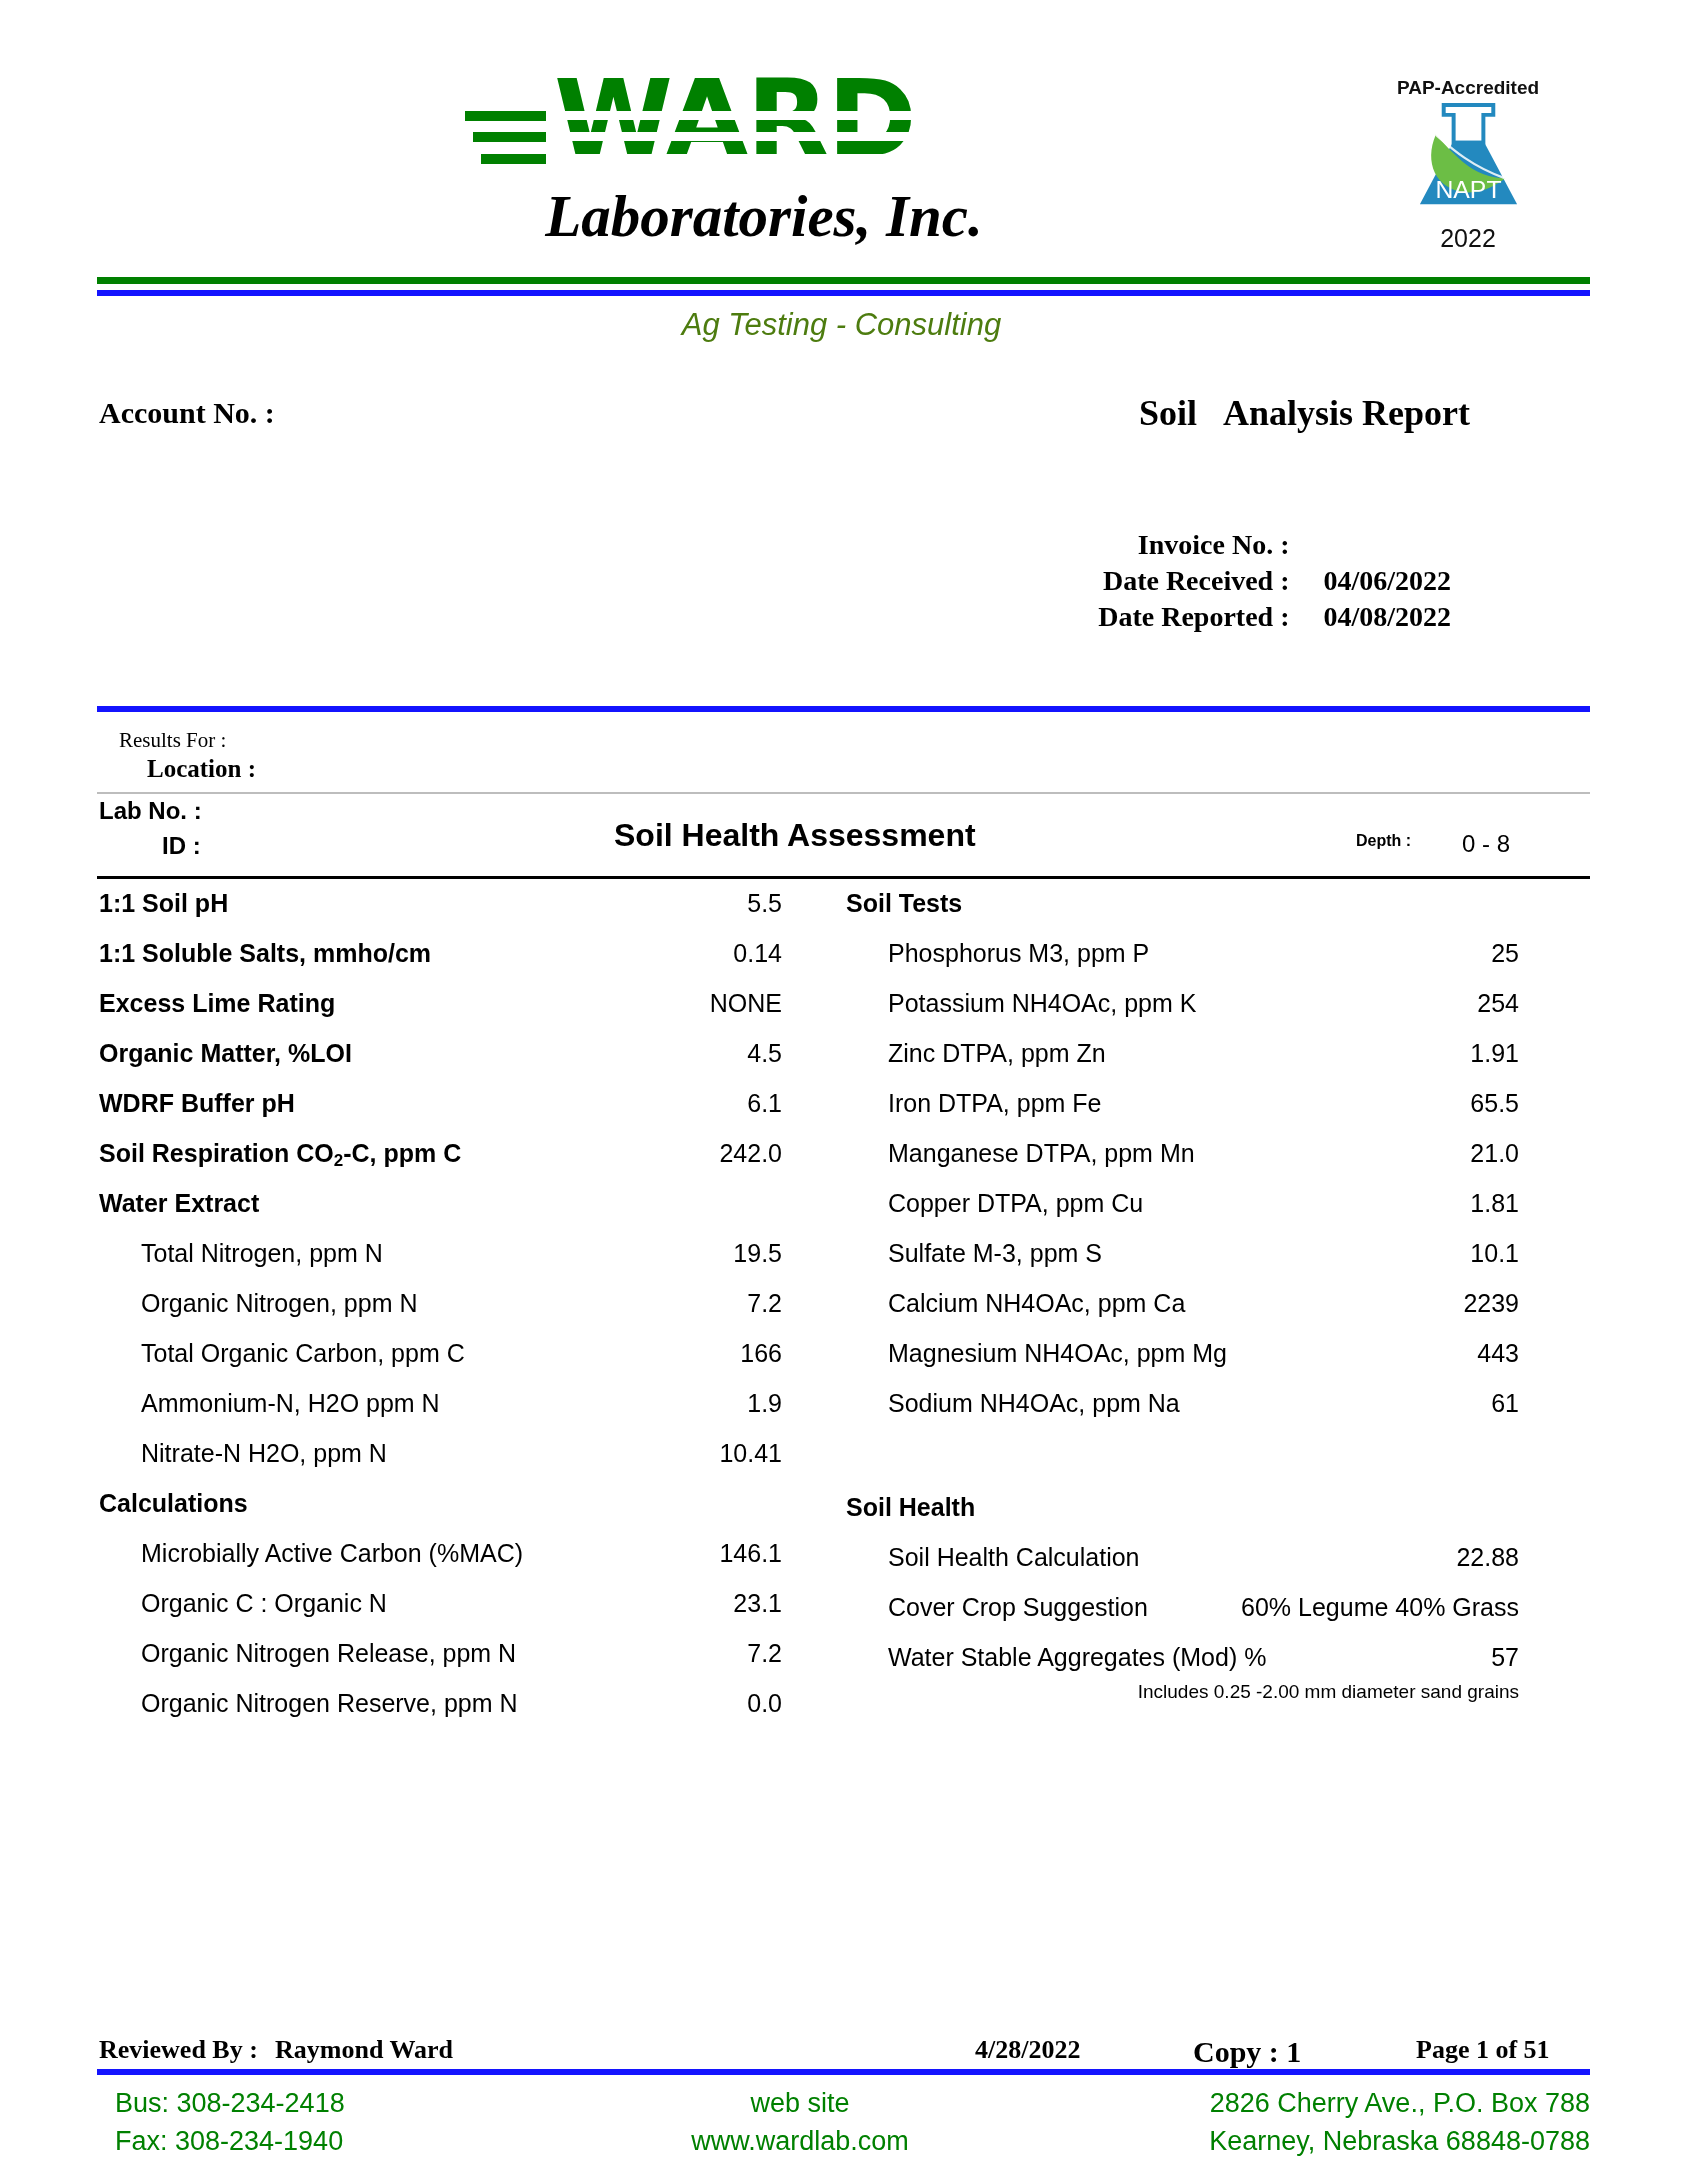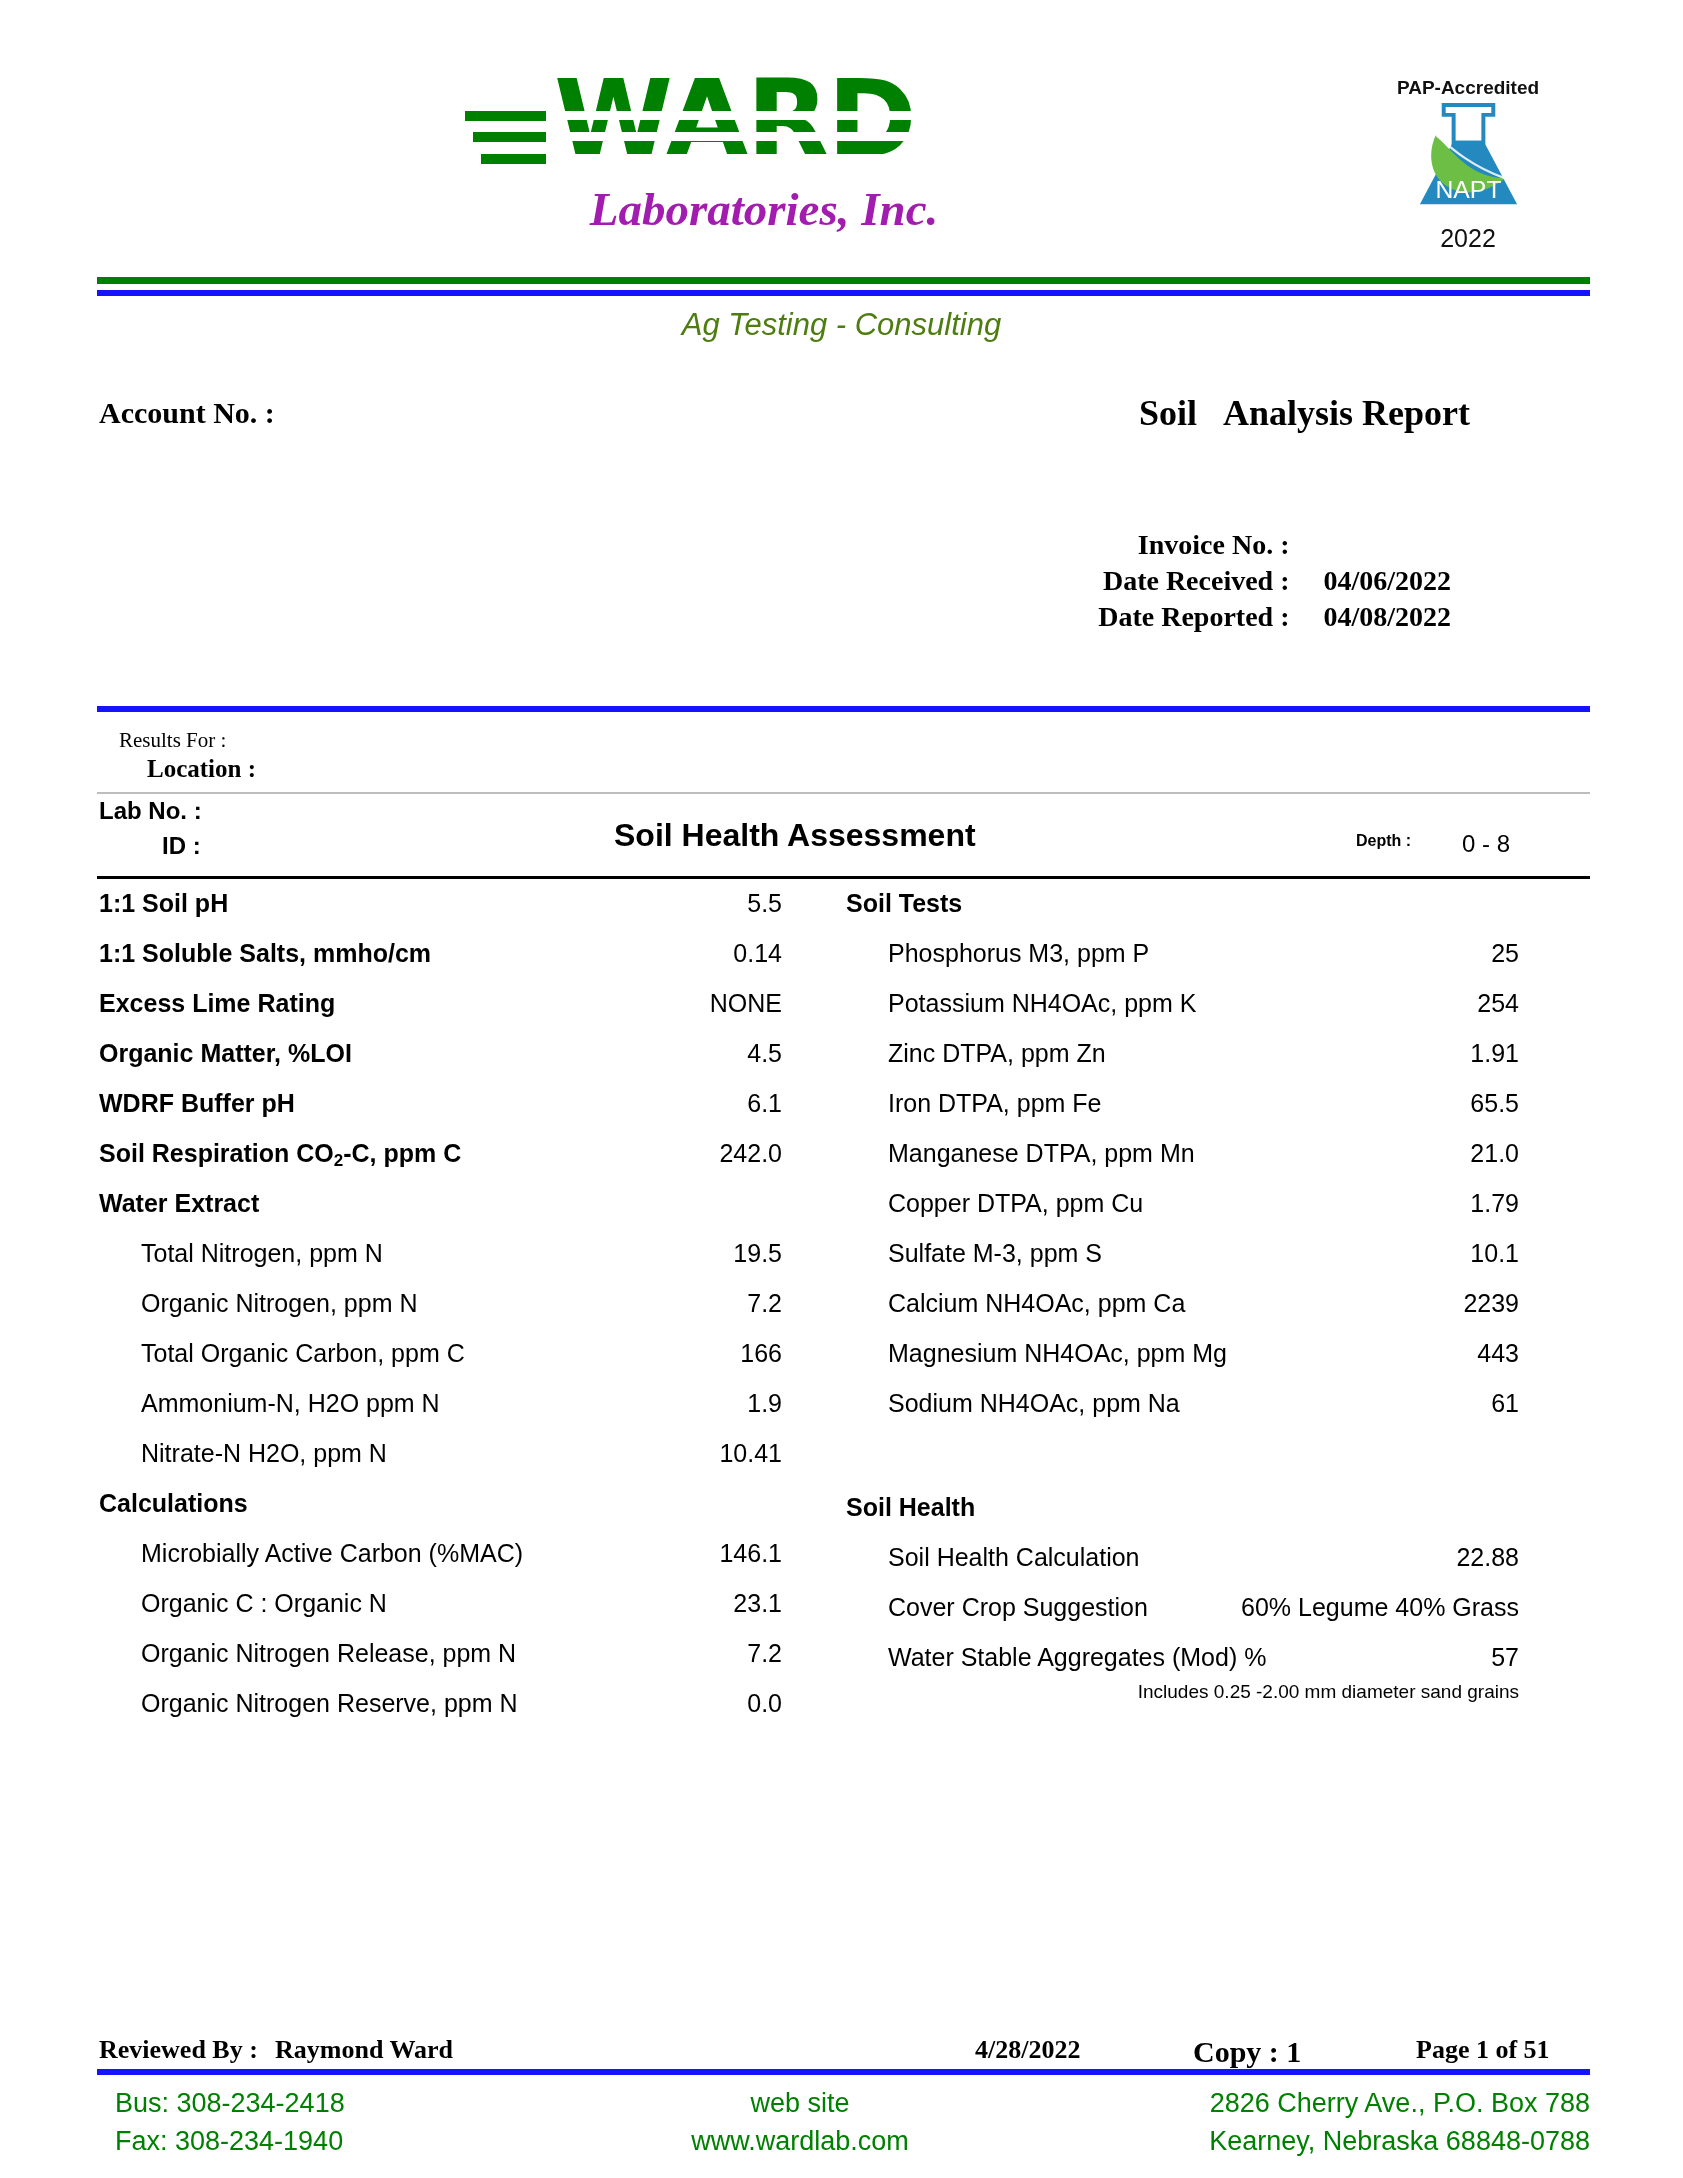--- a/index.html
+++ b/index.html
@@ -87,22 +87,22 @@
 
   .labs-text {
     position: absolute;
     left: 12px;
     top: 111px;
     width: 574px;
     text-align: center;
     font-family: "Liberation Serif", serif;
     font-style: italic;
     font-weight: bold;
-    font-size: 47px;
-    color: #a21caf;
+    font-size: 59px;
+    color: #000000;
     letter-spacing: 0px;
   }
 
   
   .napt {
     position: absolute;
     left: 1374px;
     top: 77px;
     width: 188px;
     height: 183px;
@@ -552,21 +552,21 @@
       <div class="row">
         <div class="lbl indent">Iron DTPA, ppm Fe</div>
         <div class="val">65.5</div>
       </div>
       <div class="row">
         <div class="lbl indent">Manganese DTPA, ppm Mn</div>
         <div class="val">21.0</div>
       </div>
       <div class="row">
         <div class="lbl indent">Copper DTPA, ppm Cu</div>
-        <div class="val">1.79</div>
+        <div class="val">1.81</div>
       </div>
       <div class="row">
         <div class="lbl indent">Sulfate M-3, ppm S</div>
         <div class="val">10.1</div>
       </div>
       <div class="row">
         <div class="lbl indent">Calcium NH4OAc, ppm Ca</div>
         <div class="val">2239</div>
       </div>
       <div class="row">

